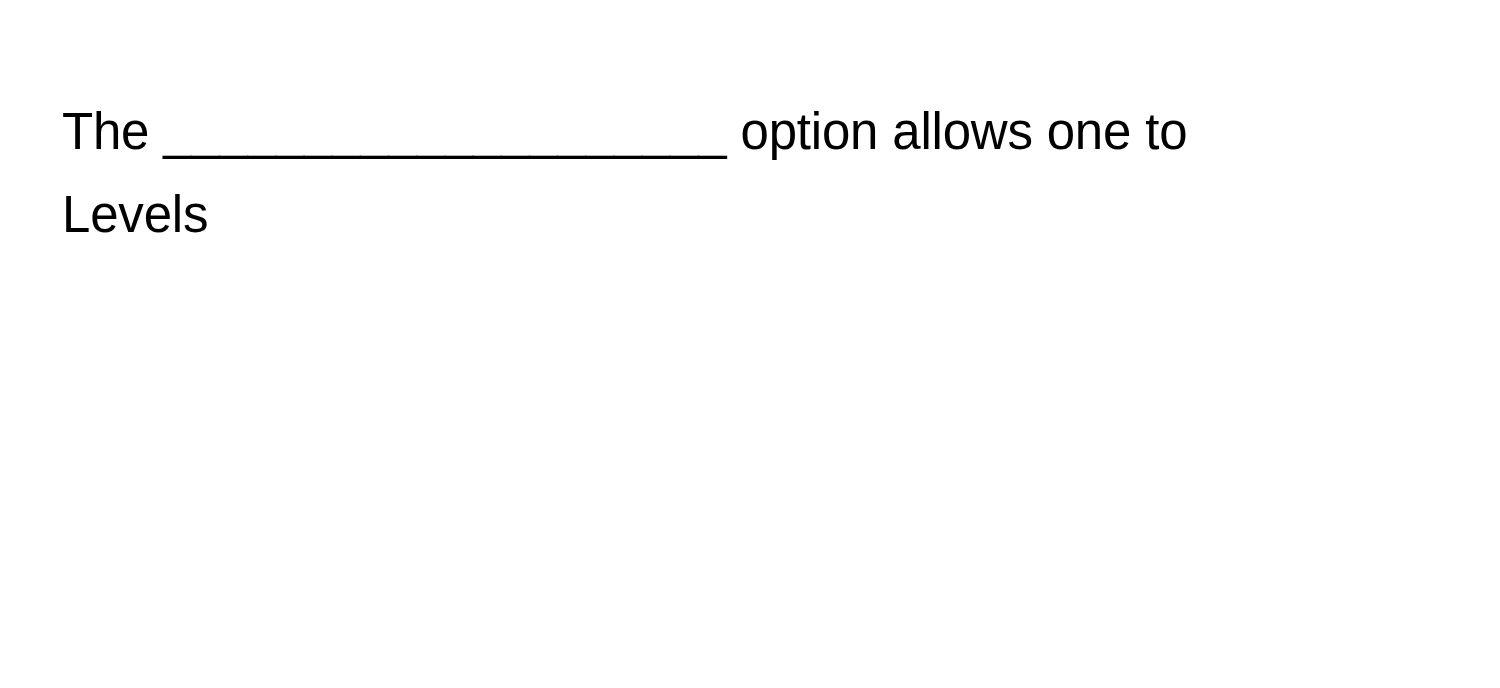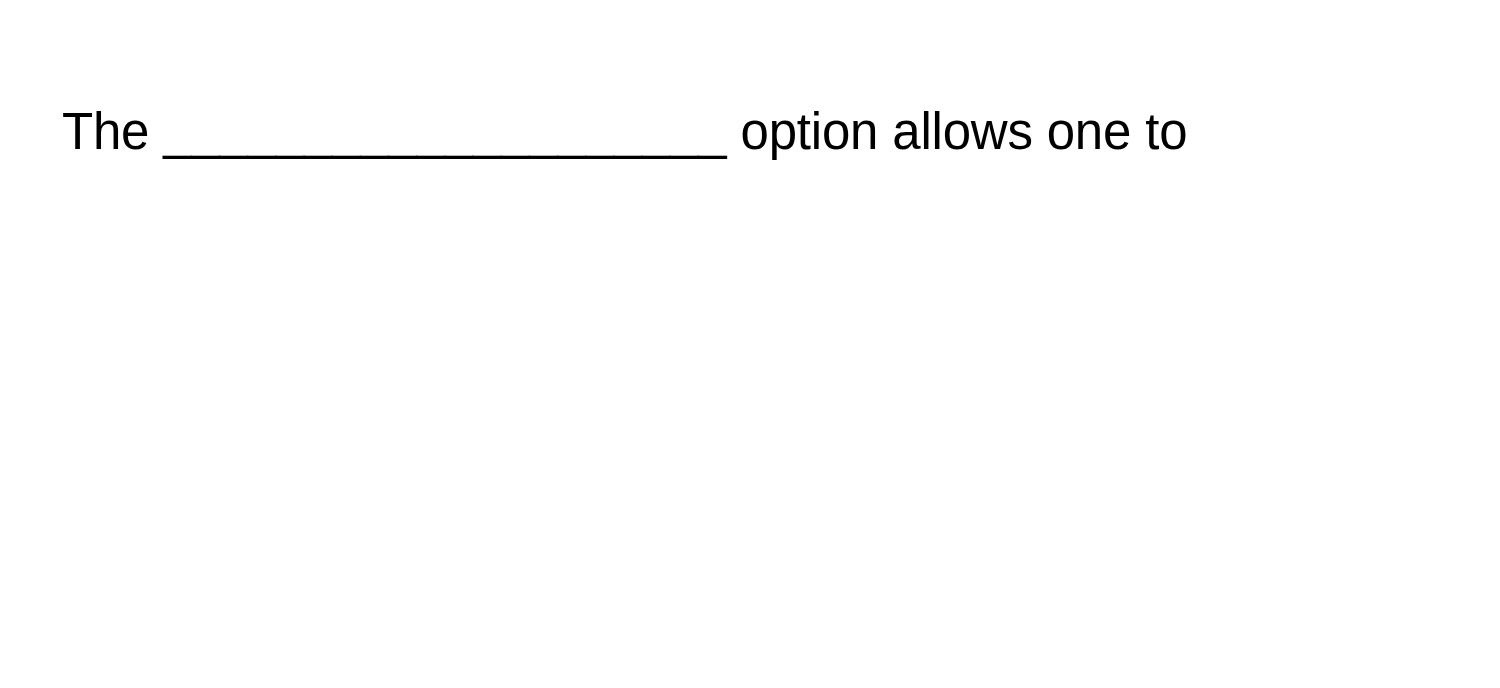--- a/index.html
+++ b/index.html
@@ -20,13 +20,14 @@
       color: #000000;
       font-weight: 400;
       letter-spacing: -0.2px;
     }
   </style>
 </head>
 <body>
 
 <div class="question-text">
   <div>The ____________________ option allows one to</div>
+  <div>Levels</div>
 </div>
 
 </body></html>

